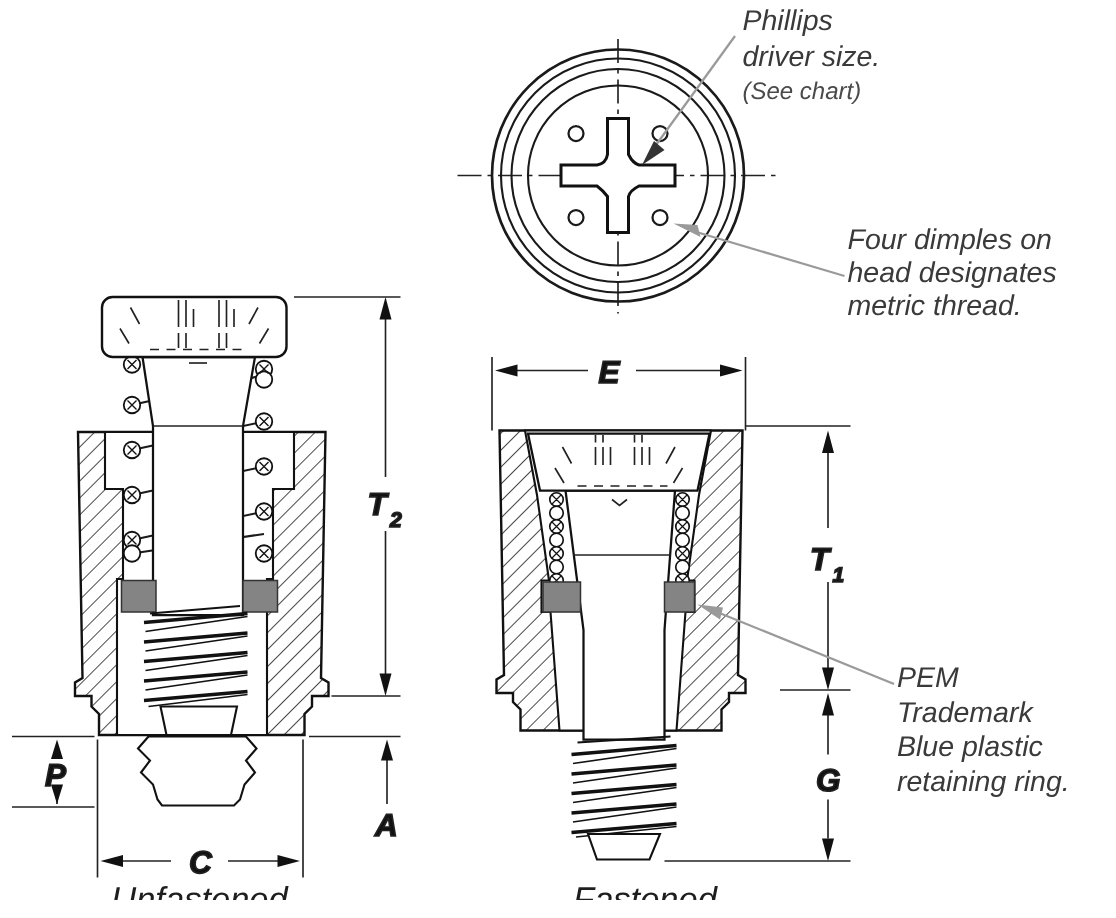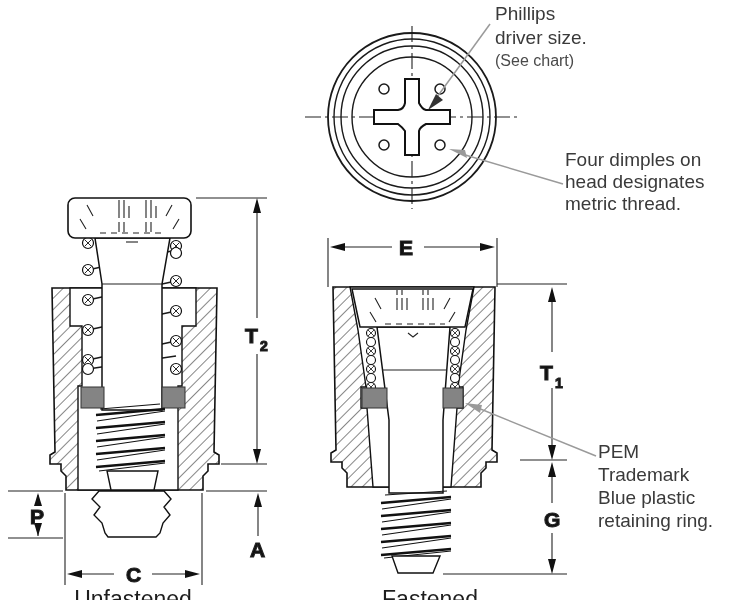--- a/index.html
+++ b/index.html
@@ -1,17 +1,17 @@
 <!DOCTYPE html>
 <html><head>
 <meta charset="utf-8">
 <style>
   html,body{margin:0;padding:0;background:#ffffff;}
   .stage{position:relative;width:744px;height:600px;background:#fff;overflow:hidden;
-         font-family:"Liberation Sans", sans-serif;}
+         font-family:"Liberation Sans", sans-serif;font-style:italic;}
   svg{display:block;}
   .ann{font-family:"Liberation Sans",sans-serif;font-size:19px;fill:#3a3a3a;}
   .ann-small{font-family:"Liberation Sans",sans-serif;font-size:16px;fill:#4a4a4a;}
   .dim{font-family:"Liberation Sans",sans-serif;font-size:21px;font-weight:bold;fill:#111;}
   .dim-sub{font-family:"Liberation Sans",sans-serif;font-size:14px;font-weight:bold;fill:#111;}
   .caption{font-family:"Liberation Sans",sans-serif;font-size:23px;fill:#1e1e1e;}
   .ln{stroke:#1a1a1a;fill:none;}
   .thin{stroke:#222;stroke-width:1.1;fill:none;}
 </style>
 </head>

